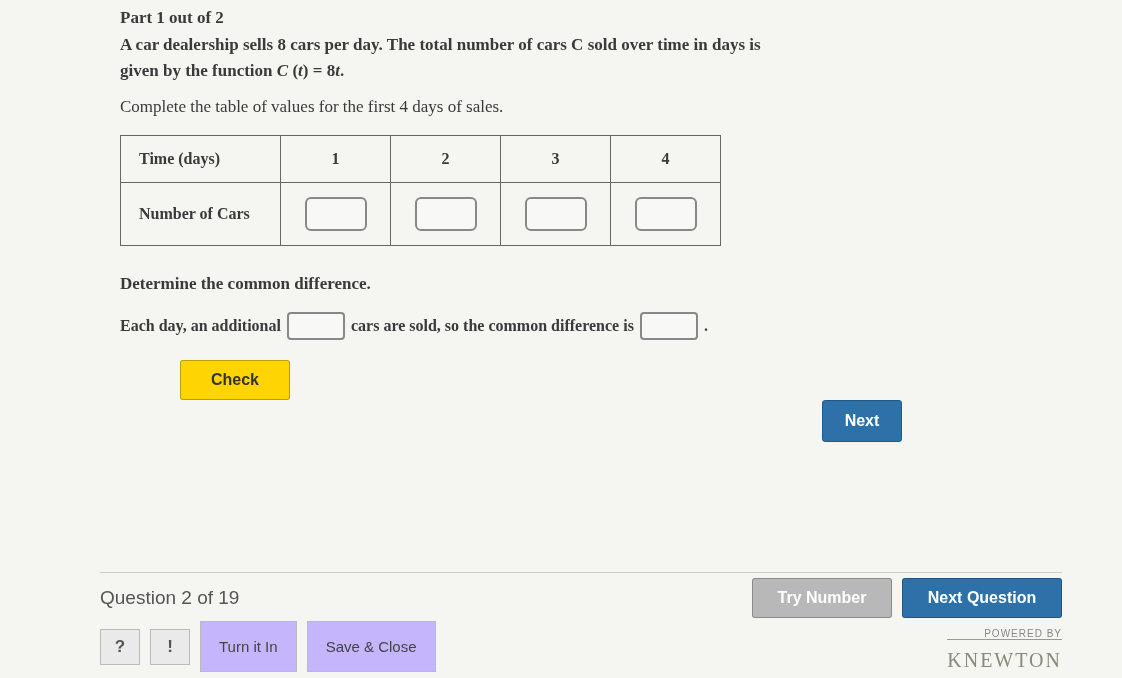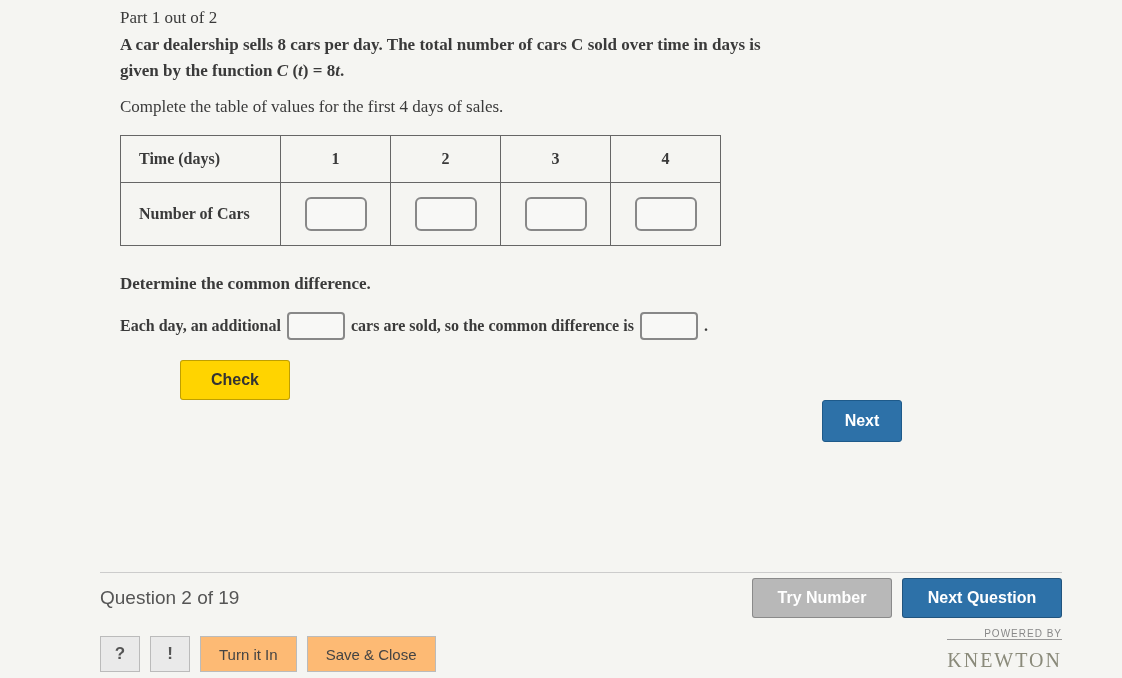--- a/index.html
+++ b/index.html
@@ -9,21 +9,21 @@
     width: 1122px;
     height: 678px;
     position: relative;
     overflow: hidden;
   }
   .content {
     padding: 8px 40px 0 120px;
     color: #3a3a3a;
   }
   .part-label {
-    font-weight: normal;
+    font-weight: bold;
     font-size: 17px;
     margin-bottom: 4px;
   }
   .problem-text {
     font-weight: bold;
     font-size: 17px;
     line-height: 1.5;
     margin-bottom: 14px;
     max-width: 820px;
   }
@@ -147,23 +147,23 @@
     display: flex;
     align-items: center;
     justify-content: center;
     font-family: Arial, sans-serif;
     font-weight: bold;
     font-size: 17px;
     color: #555;
     cursor: pointer;
   }
   .wide-btn {
-    height: 36px;
+    height: 51px;
     padding: 0 18px;
-    background: #fdba74;
+    background: #c4b5fd;
     border: 1px solid #bbb;
     display: flex;
     align-items: center;
     justify-content: center;
     font-family: Arial, sans-serif;
     font-size: 15px;
     color: #444;
     cursor: pointer;
   }
   .brand {

